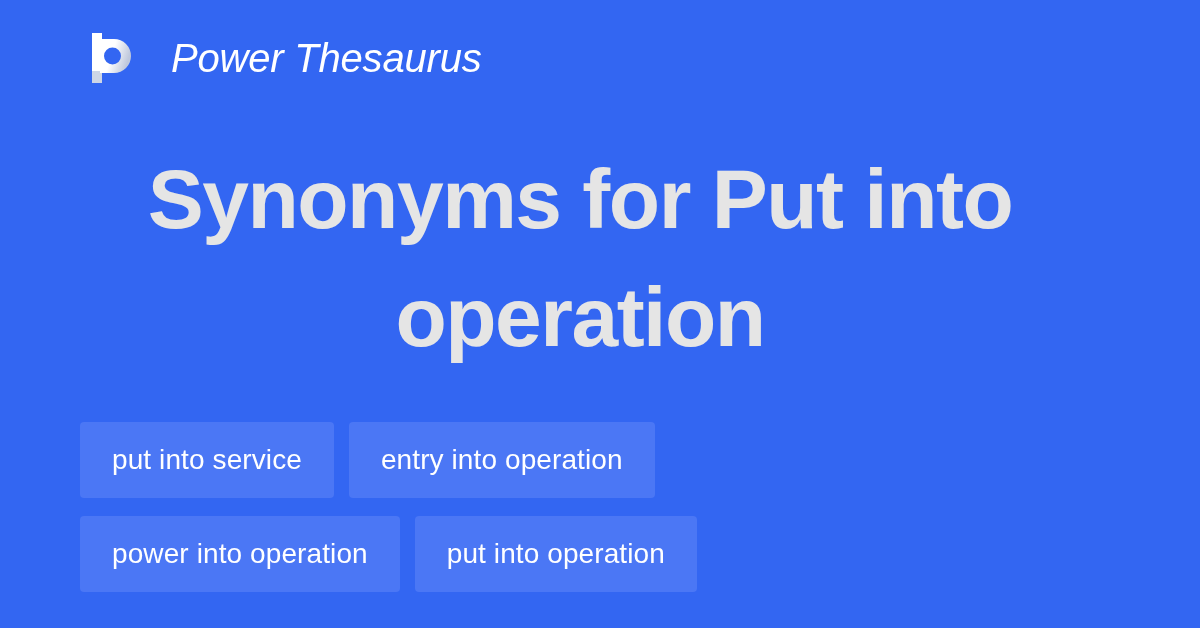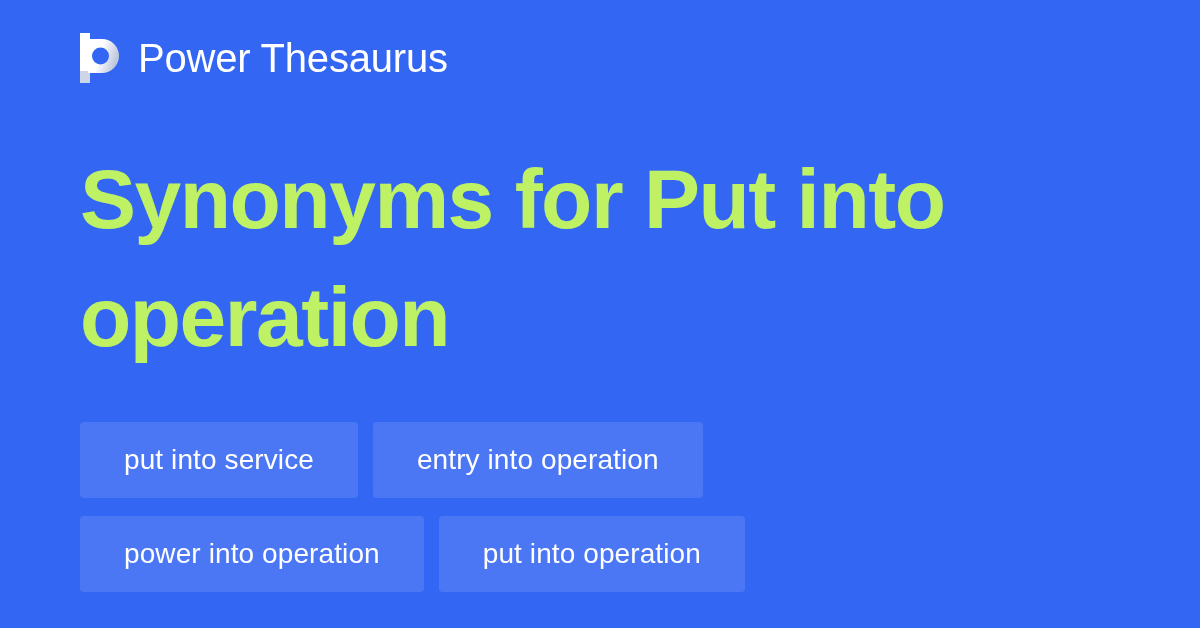--- a/index.html
+++ b/index.html
@@ -14,26 +14,27 @@
   body {
     background: #3366F2;
     font-family: "Liberation Sans", "DejaVu Sans", sans-serif;
     -webkit-font-smoothing: antialiased;
     position: relative;
   }
 
   
   #brand-header {
     position: absolute;
-    left: 80px;
+    left: 92px;
     top: 28px;
     display: flex;
     align-items: center;
-    gap: 14px;
+    gap: 35px;
     height: 60px;
+    font-style: italic;
   }
 
   #brand-logo-icon {
     width: 44px;
     height: 50px;
     display: block;
     flex: none;
   }
 
   #brand-name {
@@ -48,23 +49,24 @@
 
   
   #page-title {
     position: absolute;
     left: 80px;
     top: 140px;
     width: 1000px;
     font-size: 84px;
     line-height: 118px;
     font-weight: 700;
-    color: #bef264;
+    color: #e5e5e5;
     letter-spacing: -1.5px;
     white-space: pre-wrap;
+    text-align: center;
   }
 
   
   #synonym-chip-list {
     position: absolute;
     left: 80px;
     top: 422px;
     width: 1050px;
     display: flex;
     flex-wrap: wrap;
@@ -78,21 +80,21 @@
     width: 100%;
   }
 
   .synonym-chip {
     height: 76px;
     background: #4B77F5;
     border-radius: 4px;
     display: flex;
     align-items: center;
     justify-content: center;
-    padding: 0 44px;
+    padding: 0 32px;
     color: #FFFFFF;
     font-size: 28px;
     line-height: 1;
     font-weight: 400;
     letter-spacing: 0.1px;
     white-space: nowrap;
     flex: none;
   }
 </style>
 </head>

